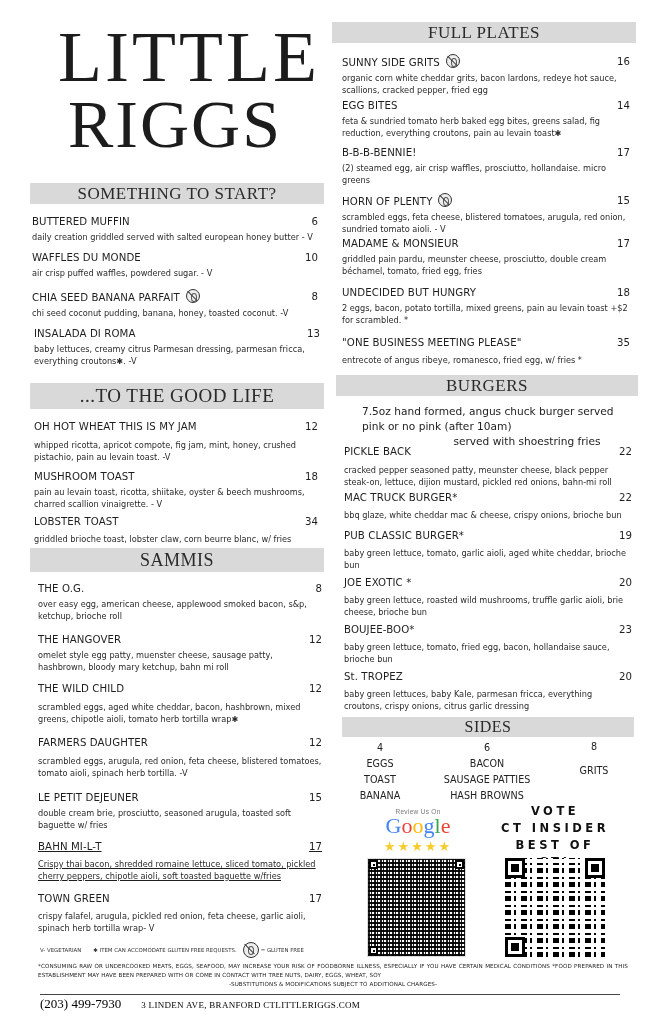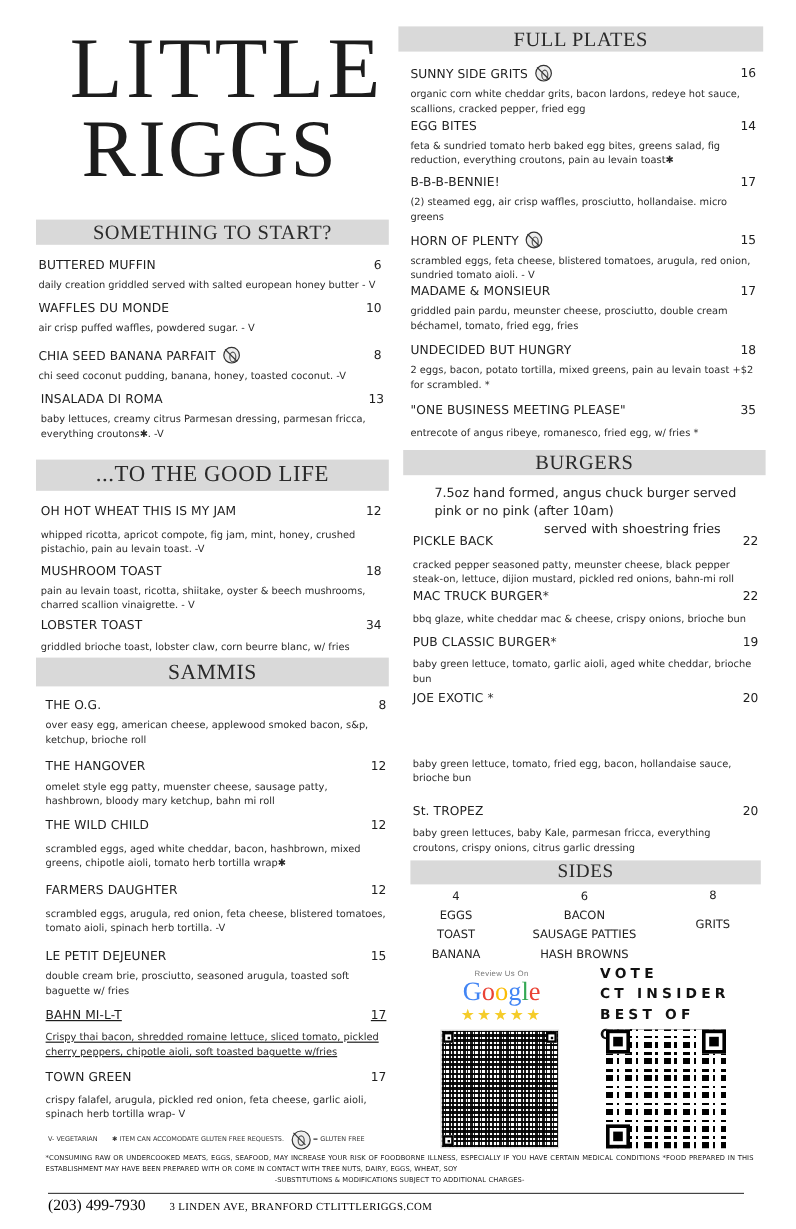--- a/index.html
+++ b/index.html
@@ -42,21 +42,21 @@
   .qr .finder { position:absolute; width: 9px; height: 9px; border: 2px solid #000; background:#fff; }
   .qr .finder::after { content:""; position:absolute; left:1.5px; top:1.5px; width:2px; height:2px; background:#000; }
 
   .qr2 { position: absolute; background:
       repeating-linear-gradient(90deg, #000 0 6px, #fff 6px 9px, #000 9px 11px, #fff 11px 16px),
       repeating-linear-gradient(0deg, #000 0 5px, #fff 5px 8px, #000 8px 10px, #fff 10px 14px);
     background-blend-mode: lighten; }
   .qr2 .finder { position:absolute; width: 20px; height: 20px; border: 3px solid #000; background:#fff; }
   .qr2 .finder::after { content:""; position:absolute; left:3px; top:3px; width:8px; height:8px; background:#000; }
 
-  .vote { position: absolute; left: 500px; top: 803px; width: 110px; 
+  .vote { position: absolute; left: 500px; top: 803px; width: 110px; text-align:center;
     font-family: "DejaVu Sans", sans-serif; font-weight: bold; font-size: 11.5px; line-height: 17px; letter-spacing: 3.5px; color:#111; }
 
   .legend { position: absolute; left: 40px; top: 942px; width: 320px; font-size: 5.4px; color:#333; display:flex; align-items:center; gap: 12px; }
   .legend .gfl { width: 16px; height: 16px; border-width: 1px; margin: 0 2px 0 -6px; }
 
   .disclaimer { position: absolute; left: 38px; top: 962px; width: 590px; font-size: 5.6px; line-height: 9px; color:#222; text-align: justify; letter-spacing: 0.1px; }
   .disclaimer .center { text-align:center; display:block; }
 
   .footer-rule { position: absolute; left: 40px; top: 994px; width: 580px; height: 1.4px; background: #444; }
   .footer { position: absolute; left: 40px; top: 996px; width: 580px; display:flex; justify-content: flex-start; align-items: baseline;
@@ -268,22 +268,27 @@
       <span class="name">PUB CLASSIC BURGER*</span>
       <span class="price">19</span>
     </div>
   <div class="desc" style="margin-top:6px">baby green lettuce, tomato, garlic aioli, aged white cheddar, brioche bun</div>
 </div>
 <div class="item" style="left:344px; top:577px; width:288px;">
   <div class="row">
       <span class="name">JOE EXOTIC *</span>
       <span class="price">20</span>
     </div>
+  <div class="desc" style="margin-top:6px">baby green lettuce, roasted wild mushrooms, truffle garlic aioli, brie cheese, brioche bun</div>
 </div>
 <div class="item" style="left:344px; top:624px; width:288px;">
+  <div class="row">
+      <span class="name">BOUJEE-BOO*</span>
+      <span class="price">23</span>
+    </div>
   <div class="desc" style="margin-top:6px">baby green lettuce, tomato, fried egg, bacon, hollandaise sauce, brioche bun</div>
 </div>
 <div class="item" style="left:344px; top:671px; width:288px;">
   <div class="row">
       <span class="name">St. TROPEZ</span>
       <span class="price">20</span>
     </div>
   <div class="desc" style="margin-top:6px">baby green lettuces, baby Kale, parmesan fricca, everything croutons, crispy onions, citrus garlic dressing</div>
 </div>
 

